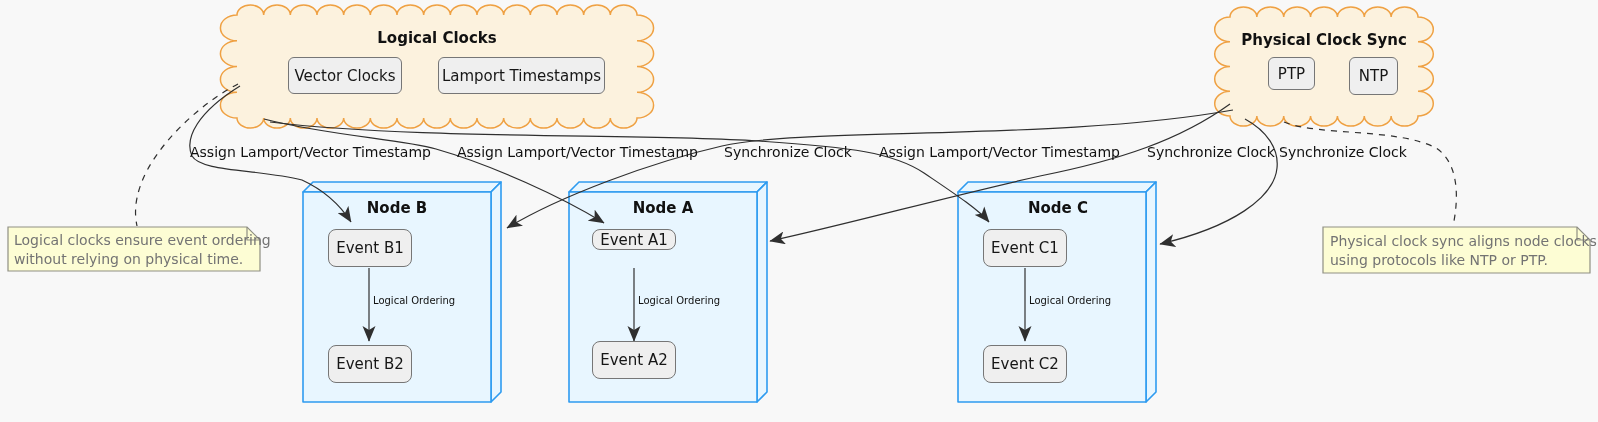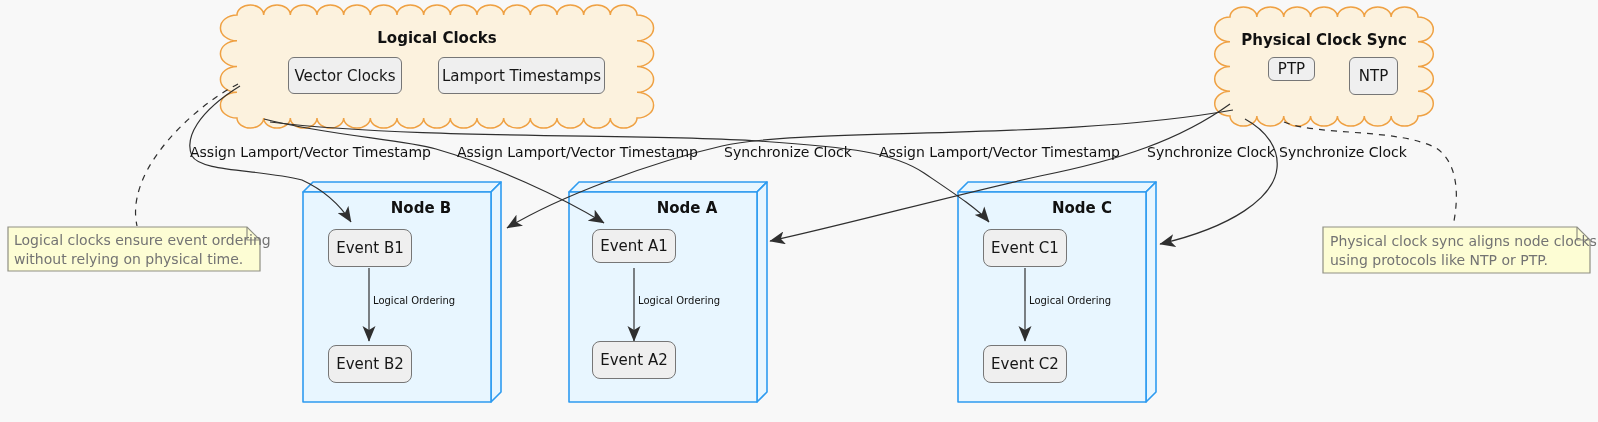--- a/index.html
+++ b/index.html
@@ -1,21 +1,21 @@
 <!DOCTYPE html>
 <html><head>
 <meta charset="utf-8">
 <style>
   html,body{margin:0;padding:0;}
   body{font-family:"DejaVu Sans","Liberation Sans",sans-serif;background:#e9e9e9;}
   #canvas{position:relative;width:1598px;height:422px;background:#F8F8F8;overflow:hidden;}
   #diagram-svg{position:absolute;left:0;top:0;}
   .abs{position:absolute;}
   .cloud-title{font-weight:bold;font-size:15px;color:#111;text-align:center;}
-  .node-title{font-weight:bold;font-size:15px;color:#111;text-align:center;padding-left:24px;}
+  .node-title{font-weight:bold;font-size:15px;color:#111;text-align:center;}
   .gray-box{background:#EFEFEF;border:1px solid #767676;border-radius:6px;
             display:flex;align-items:center;justify-content:center;
             font-size:15px;color:#161616;box-sizing:border-box;}
   .edge-label{font-size:14px;color:#111;white-space:nowrap;}
   .ordering-label{font-size:10px;color:#111;white-space:nowrap;}
   .note-text{font-size:14px;line-height:19px;color:#737373;white-space:nowrap;}
 </style>
 </head>
 <body>
 
@@ -72,30 +72,30 @@
       <path marker-end="url(#arrow)" d="M634,268 L634,341"></path>
       <path marker-end="url(#arrow)" d="M1025,268 L1025,341"></path>
     </g>
   </svg>
 
   <div class="abs cloud-title" style="left:237px;top:29px;width:400px;">Logical Clocks</div>
   <div class="abs gray-box" style="left:288px;top:57px;width:114px;height:37px;">Vector Clocks</div>
   <div class="abs gray-box" style="left:438px;top:57px;width:167px;height:37px;">Lamport Timestamps</div>
 
   <div class="abs cloud-title" style="left:1230px;top:31px;width:188px;">Physical Clock Sync</div>
-  <div class="abs gray-box" style="left:1268px;top:57px;width:47px;height:24px;">PTP</div>
+  <div class="abs gray-box" style="left:1268px;top:57px;width:47px;height:33px;">PTP</div>
   <div class="abs gray-box" style="left:1349px;top:57px;width:49px;height:38px;">NTP</div>
 
   <div class="abs node-title" style="left:303px;top:199px;width:188px;">Node B</div>
   <div class="abs node-title" style="left:569px;top:199px;width:188px;">Node A</div>
   <div class="abs node-title" style="left:958px;top:199px;width:200px;">Node C</div>
 
   <div class="abs gray-box" style="left:328px;top:229px;width:84px;height:38px;border-radius:8px;">Event B1</div>
   <div class="abs gray-box" style="left:328px;top:345px;width:84px;height:38px;border-radius:8px;">Event B2</div>
-  <div class="abs gray-box" style="left:592px;top:229px;width:84px;height:34px;border-radius:8px;">Event A1</div>
+  <div class="abs gray-box" style="left:592px;top:229px;width:84px;height:21px;border-radius:8px;">Event A1</div>
   <div class="abs gray-box" style="left:592px;top:341px;width:84px;height:38px;border-radius:8px;">Event A2</div>
   <div class="abs gray-box" style="left:983px;top:229px;width:84px;height:38px;border-radius:8px;">Event C1</div>
   <div class="abs gray-box" style="left:983px;top:345px;width:84px;height:38px;border-radius:8px;">Event C2</div>
 
   <div class="abs ordering-label" style="left:373px;top:295px;">Logical Ordering</div>
   <div class="abs ordering-label" style="left:638px;top:295px;">Logical Ordering</div>
   <div class="abs ordering-label" style="left:1029px;top:295px;">Logical Ordering</div>
 
   <div class="abs edge-label" style="left:190px;top:144px;">Assign Lamport/Vector Timestamp</div>
   <div class="abs edge-label" style="left:457px;top:144px;">Assign Lamport/Vector Timestamp</div>

